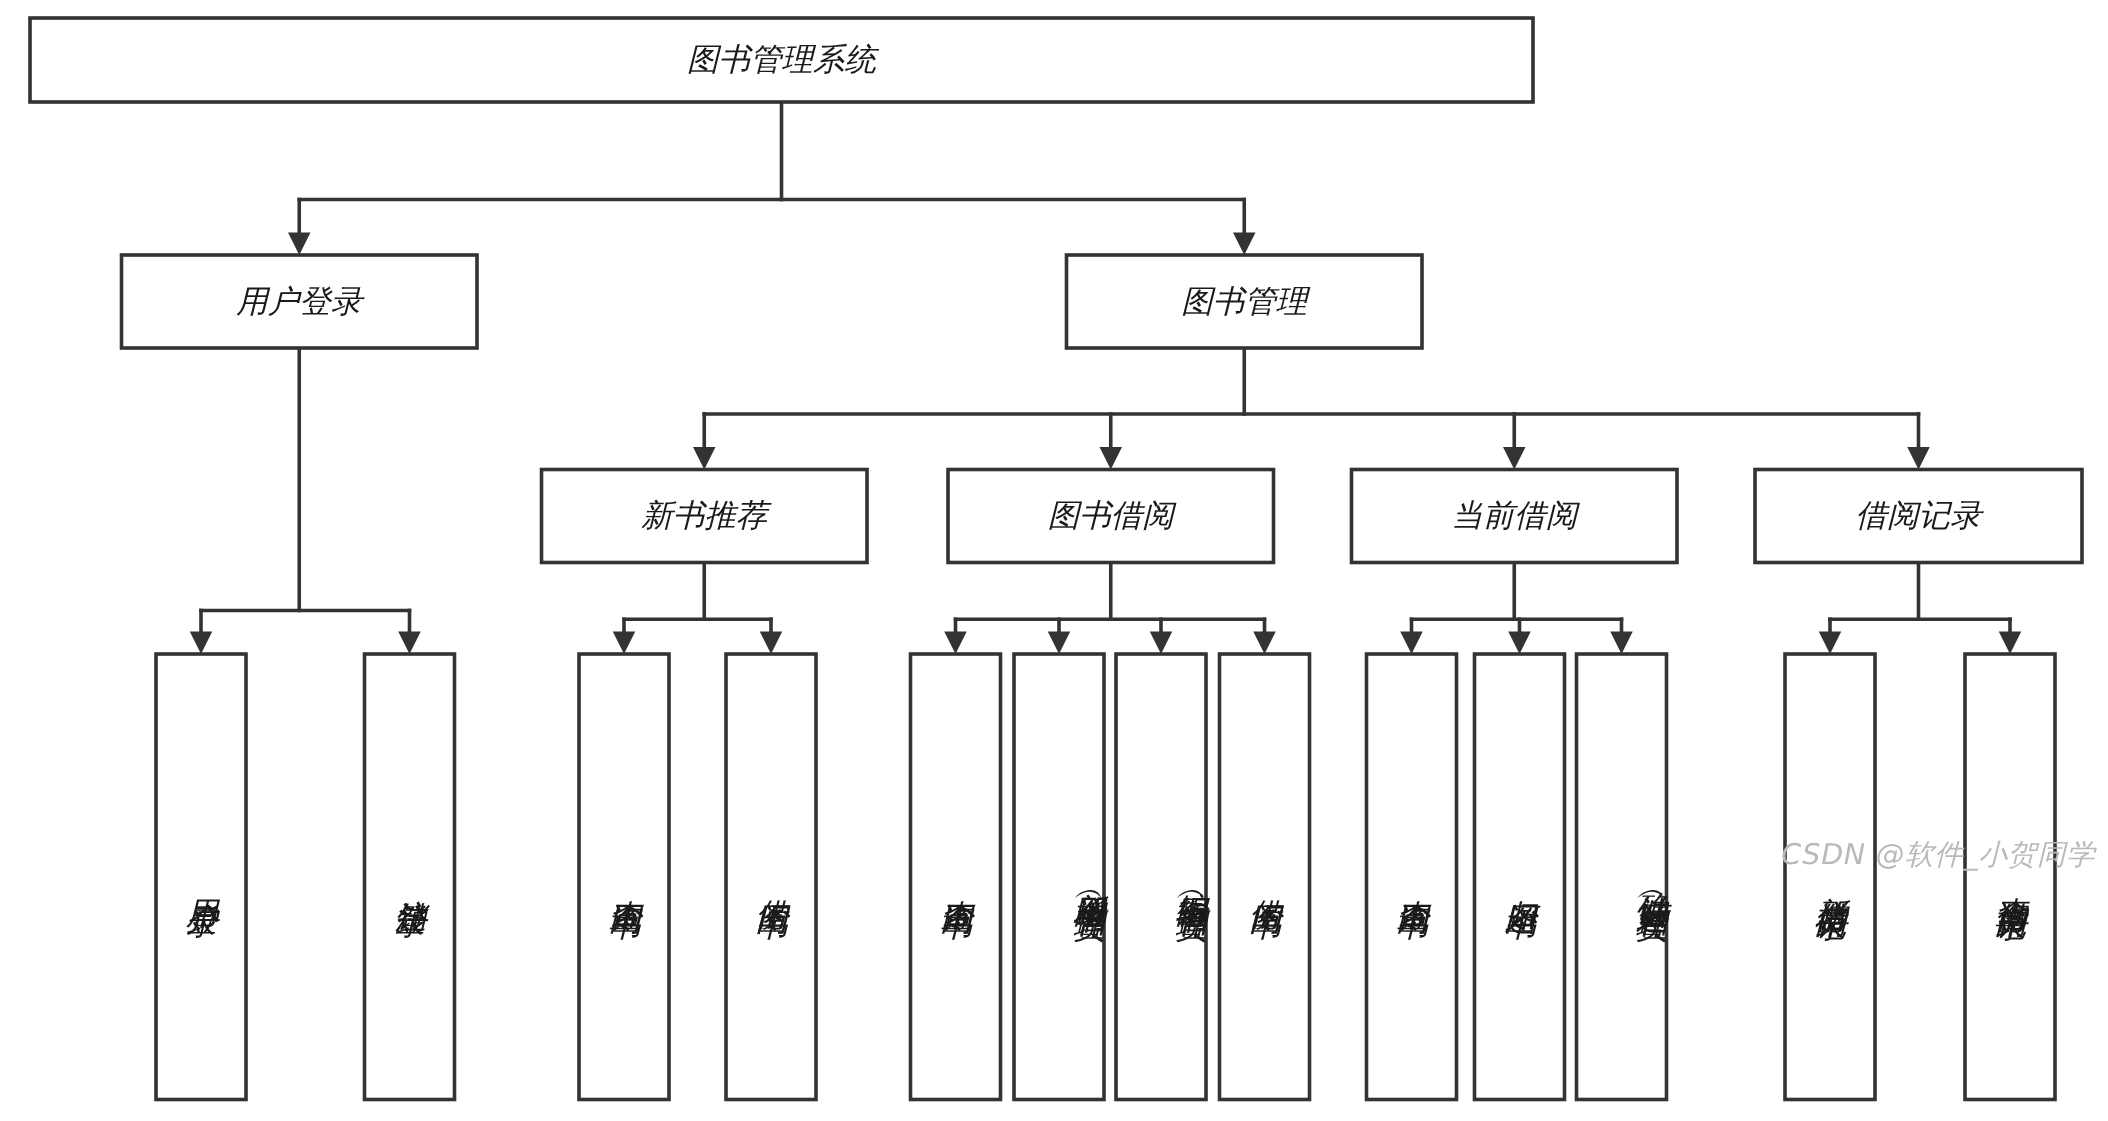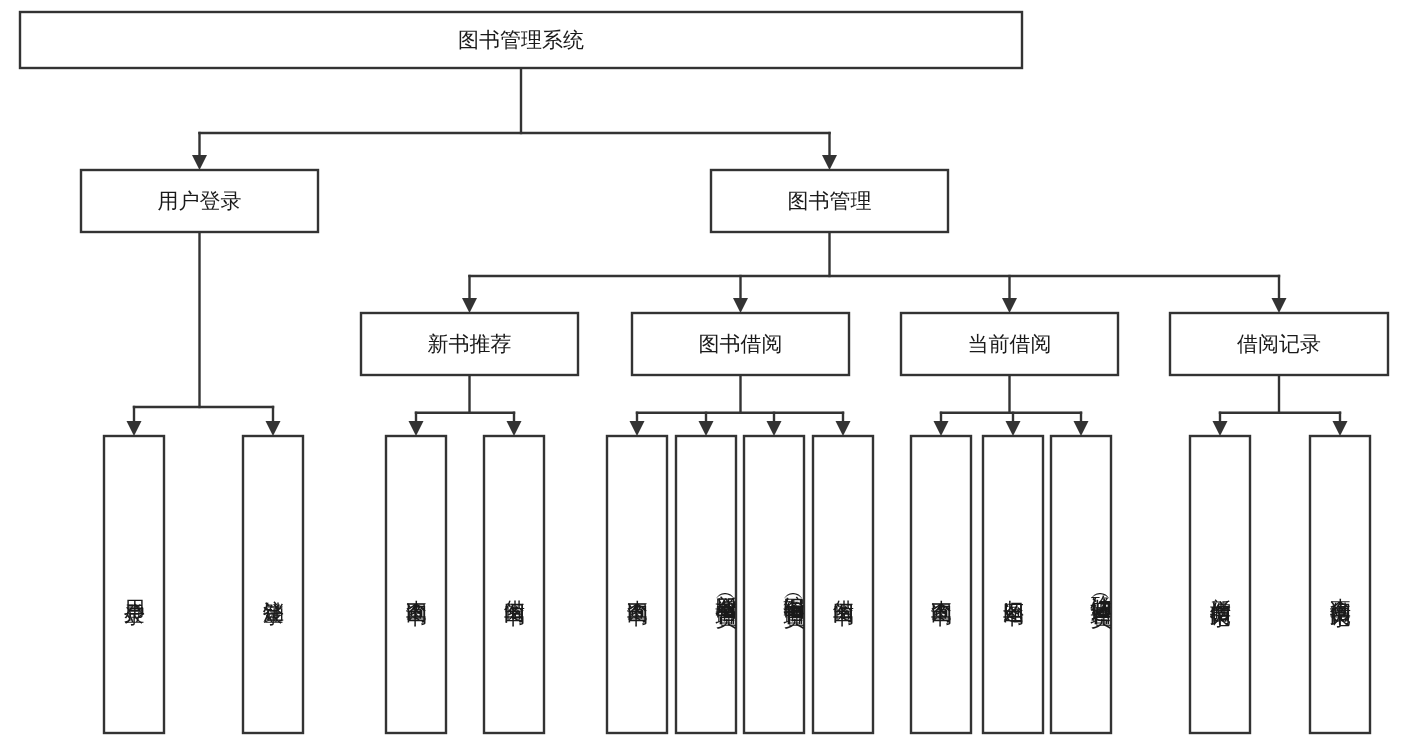--- a/index.html
+++ b/index.html
@@ -12,20 +12,21 @@
     width: 1405px;
     height: 747px;
     overflow: hidden;
     font-family: "DejaVu Sans", "Liberation Sans", sans-serif;
   }
   #diagram-root {
     position: relative;
     width: 1405px;
     height: 588px;
     background: #ffffff;
+    font-style: italic;
   }
   svg#diagram-svg {
     position: absolute;
     left: 0;
     top: 0;
     width: 1405px;
     height: 747px;
     display: block;
   }
   .node-box {
@@ -218,13 +219,14 @@
       <div class="leaf-label" style="left: 676px; top: 448px; width: 60px; height: 277px; align-items: flex-start;">新增图书（管理员）</div>
       <div class="leaf-label" style="left: 744px; top: 448px; width: 60px; height: 277px; align-items: flex-start;">编辑图书（管理员）</div>
       <div class="leaf-label" style="left: 813px; top: 448px; width: 60px; height: 277px; align-items: center;">借阅图书</div>
       <div class="leaf-label" style="left: 911px; top: 448px; width: 60px; height: 277px; align-items: center;">查询图书</div>
       <div class="leaf-label" style="left: 983px; top: 448px; width: 60px; height: 277px; align-items: center;">归还图书</div>
       <div class="leaf-label" style="left: 1051px; top: 448px; width: 60px; height: 277px; align-items: flex-start;">确认归还（管理员）</div>
       <div class="leaf-label" style="left: 1190px; top: 448px; width: 60px; height: 277px; align-items: center;">新增借阅记录</div>
       <div class="leaf-label" style="left: 1310px; top: 448px; width: 60px; height: 277px; align-items: center;">查询借阅记录</div>
     </div>
 
+  <div class="watermark">CSDN @软件_小贺同学</div>
 </div>
 
 </body></html>

